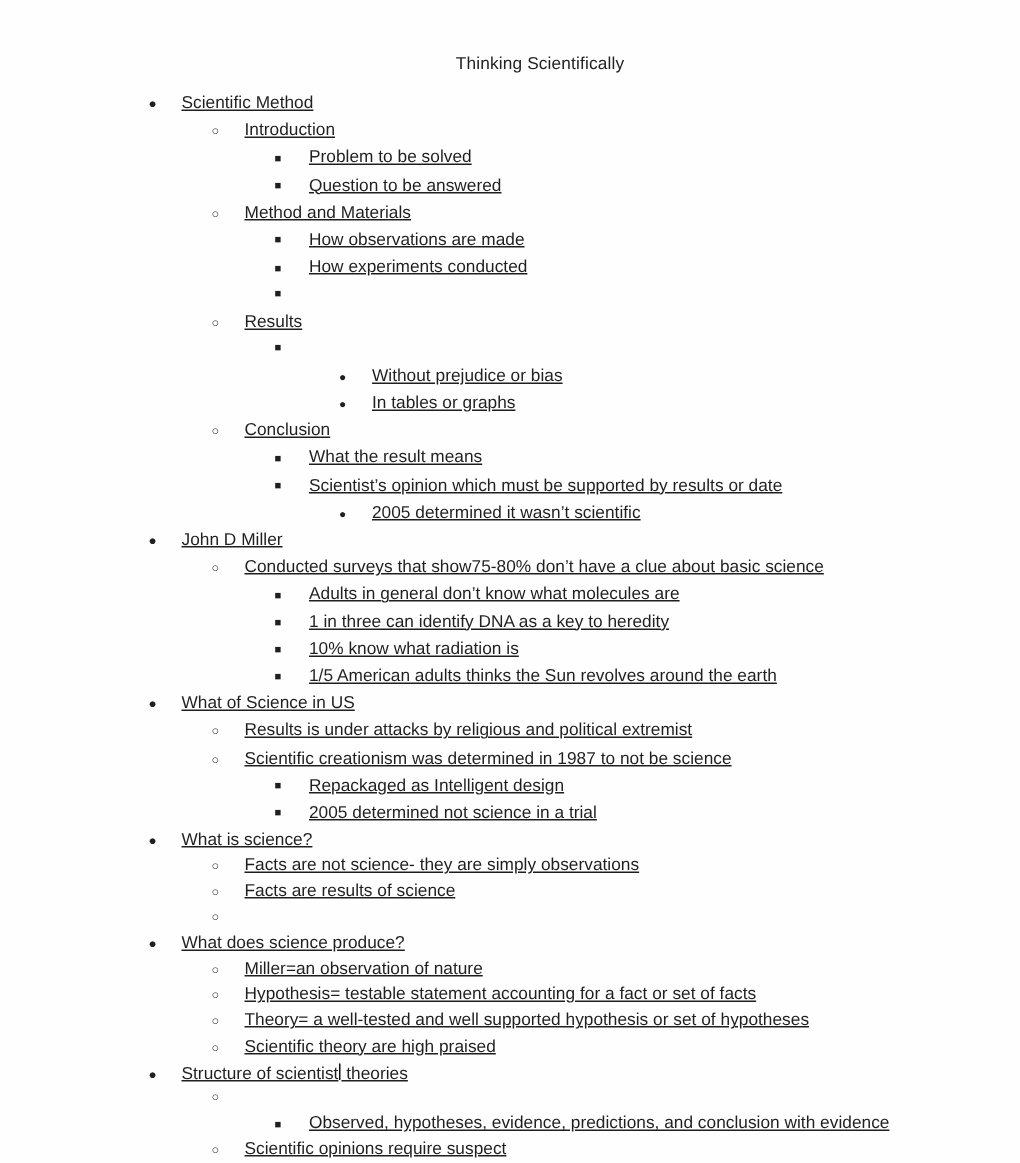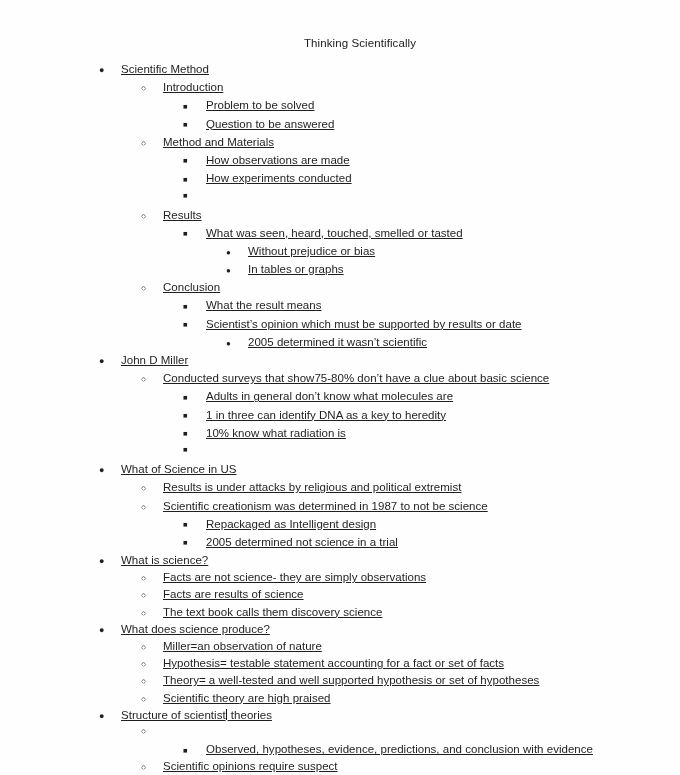--- a/index.html
+++ b/index.html
@@ -105,42 +105,42 @@
   <div class="outline">
       <div class="row lvl1 sp-wide"><span class="marker">●</span><span class="txt">Scientific Method</span></div>
       <div class="row lvl2 sp-wide"><span class="marker">○</span><span class="txt">Introduction</span></div>
       <div class="row lvl3 sp-wide"><span class="marker">■</span><span class="txt">Problem to be solved</span></div>
       <div class="row lvl3 sp-wide"><span class="marker">■</span><span class="txt">Question to be answered</span></div>
       <div class="row lvl2 sp-wide"><span class="marker">○</span><span class="txt">Method and Materials</span></div>
       <div class="row lvl3 sp-wide"><span class="marker">■</span><span class="txt">How observations are made</span></div>
       <div class="row lvl3 sp-wide"><span class="marker">■</span><span class="txt">How experiments conducted</span></div>
       <div class="row lvl3 sp-wide"><span class="marker">■</span><span class="txt"></span></div>
       <div class="row lvl2 sp-wide"><span class="marker">○</span><span class="txt">Results</span></div>
-      <div class="row lvl3 sp-wide"><span class="marker">■</span><span class="txt">What was seen, heard, touched, smelled or tasted</span></div>
+      <div class="row lvl3 sp-wide"><span class="marker">■</span></div>
       <div class="row lvl4 sp-wide"><span class="marker">●</span><span class="txt">Without prejudice or bias</span></div>
       <div class="row lvl4 sp-wide"><span class="marker">●</span><span class="txt">In tables or graphs</span></div>
       <div class="row lvl2 sp-wide"><span class="marker">○</span><span class="txt">Conclusion</span></div>
       <div class="row lvl3 sp-wide"><span class="marker">■</span><span class="txt">What the result means</span></div>
       <div class="row lvl3 sp-wide"><span class="marker">■</span><span class="txt">Scientist’s opinion which must be supported by results or date</span></div>
       <div class="row lvl4 sp-wide"><span class="marker">●</span><span class="txt">2005 determined it wasn’t scientific</span></div>
       <div class="row lvl1 sp-wide"><span class="marker">●</span><span class="txt">John D Miller</span></div>
       <div class="row lvl2 sp-wide"><span class="marker">○</span><span class="txt">Conducted surveys that show75-80% don’t have a clue about basic science</span></div>
       <div class="row lvl3 sp-wide"><span class="marker">■</span><span class="txt">Adults in general don’t know what molecules are</span></div>
       <div class="row lvl3 sp-wide"><span class="marker">■</span><span class="txt">1 in three can identify DNA as a key to heredity</span></div>
       <div class="row lvl3 sp-wide"><span class="marker">■</span><span class="txt">10% know what radiation is</span></div>
-      <div class="row lvl3 sp-wide"><span class="marker">■</span></div>
+      <div class="row lvl3 sp-wide"><span class="marker">■</span><span class="txt">1/5 American adults thinks the Sun revolves around the earth</span></div>
       <div class="row lvl1 sp-wide"><span class="marker">●</span><span class="txt">What of Science in US</span></div>
       <div class="row lvl2 sp-wide"><span class="marker">○</span><span class="txt">Results is under attacks by religious and political extremist</span></div>
       <div class="row lvl2 sp-wide"><span class="marker">○</span><span class="txt">Scientific creationism was determined in 1987 to not be science</span></div>
       <div class="row lvl3 sp-wide"><span class="marker">■</span><span class="txt">Repackaged as Intelligent design</span></div>
       <div class="row lvl3 sp-wide"><span class="marker">■</span><span class="txt">2005 determined not science in a trial</span></div>
       <div class="row lvl1 sp-tight"><span class="marker">●</span><span class="txt">What is science?</span></div>
       <div class="row lvl2 sp-tight"><span class="marker">○</span><span class="txt">Facts are not science- they are simply observations</span></div>
       <div class="row lvl2 sp-tight"><span class="marker">○</span><span class="txt">Facts are results of science</span></div>
-      <div class="row lvl2 sp-tight"><span class="marker">○</span><span class="txt">The text book calls them discovery science</span></div>
+      <div class="row lvl2 sp-tight"><span class="marker">○</span></div>
       <div class="row lvl1 sp-tight"><span class="marker">●</span><span class="txt">What does science produce?</span></div>
       <div class="row lvl2 sp-tight"><span class="marker">○</span><span class="txt">Miller=an observation of nature</span></div>
       <div class="row lvl2 sp-tight"><span class="marker">○</span><span class="txt">Hypothesis= testable statement accounting for a fact or set of facts</span></div>
       <div class="row lvl2 sp-tight"><span class="marker">○</span><span class="txt">Theory= a well-tested and well supported hypothesis or set of hypotheses</span></div>
       <div class="row lvl2 sp-tight"><span class="marker">○</span><span class="txt">Scientific theory are high praised</span></div>
       <div class="row lvl1 sp-tight"><span class="marker">●</span><span class="txt">Structure of scientist<span class="caret"></span> theories</span></div>
       <div class="row lvl2 sp-tight"><span class="marker">○</span></div>
       <div class="row lvl3 sp-tight"><span class="marker">■</span><span class="txt">Observed, hypotheses, evidence, predictions, and conclusion with evidence</span></div>
       <div class="row lvl2 sp-tight"><span class="marker">○</span><span class="txt">Scientific opinions require suspect</span></div>
     </div>

